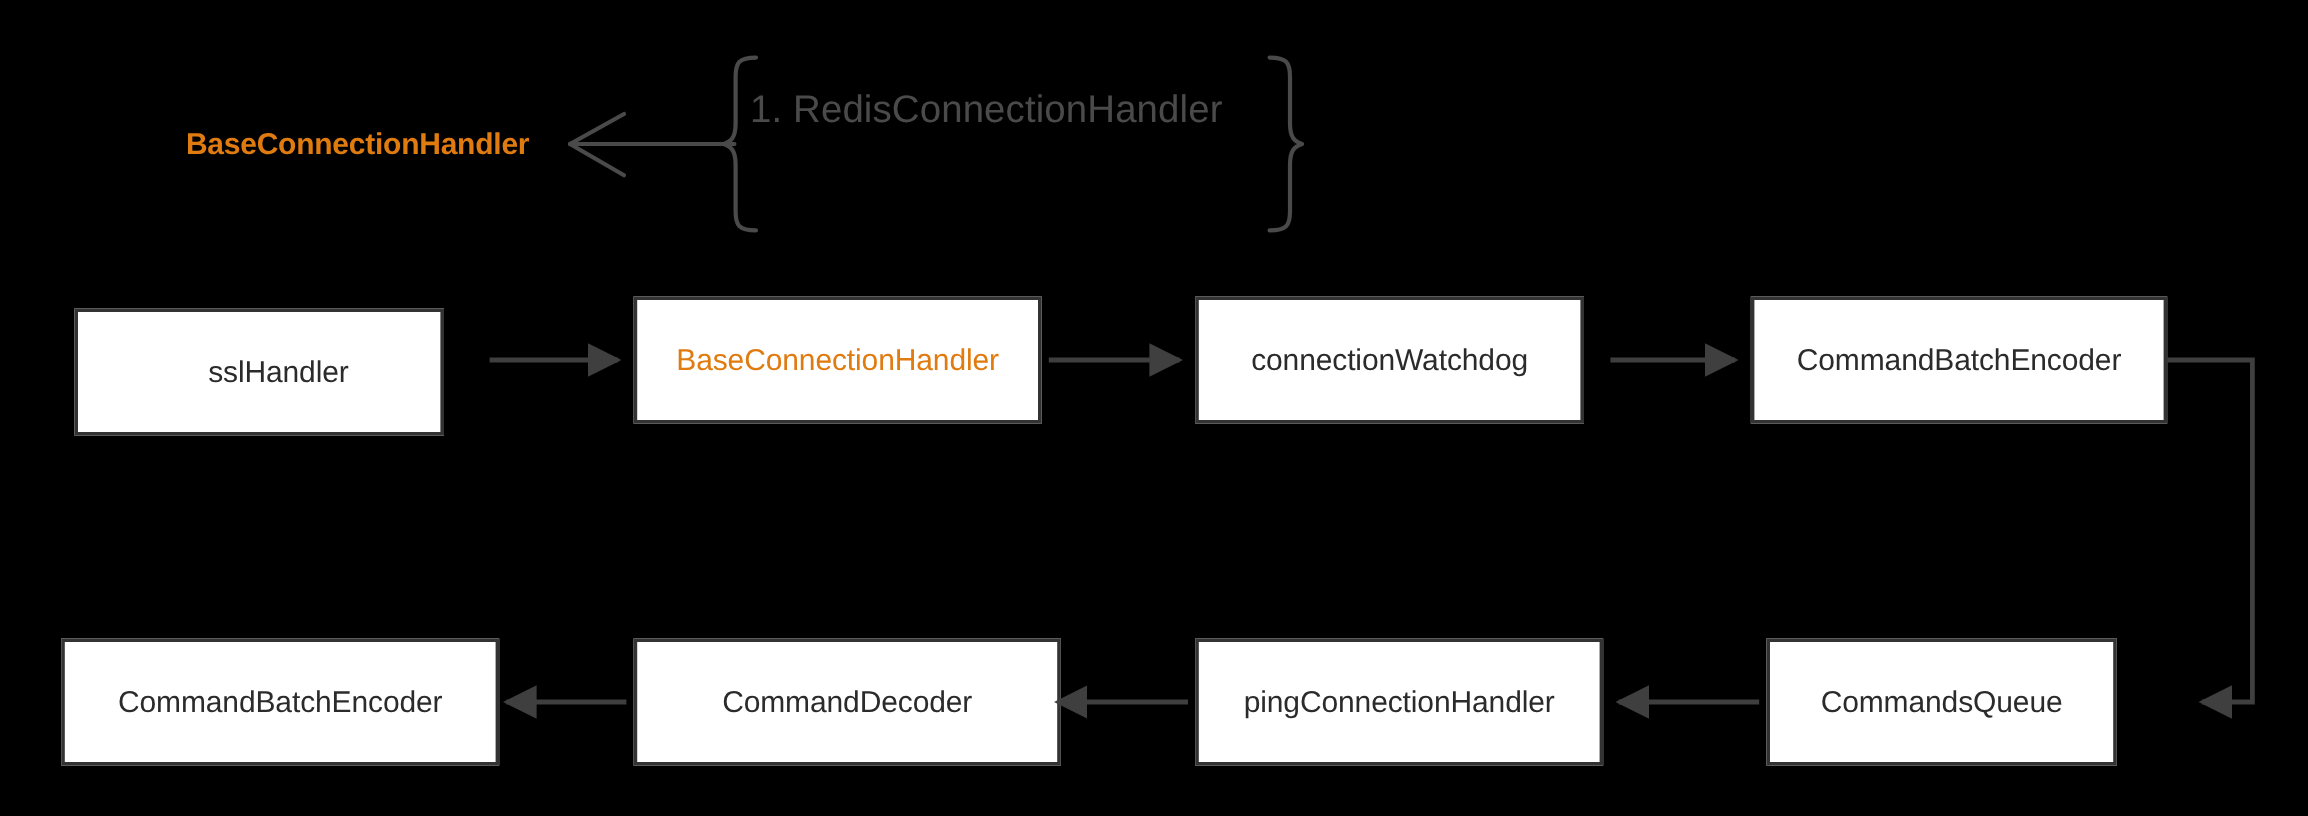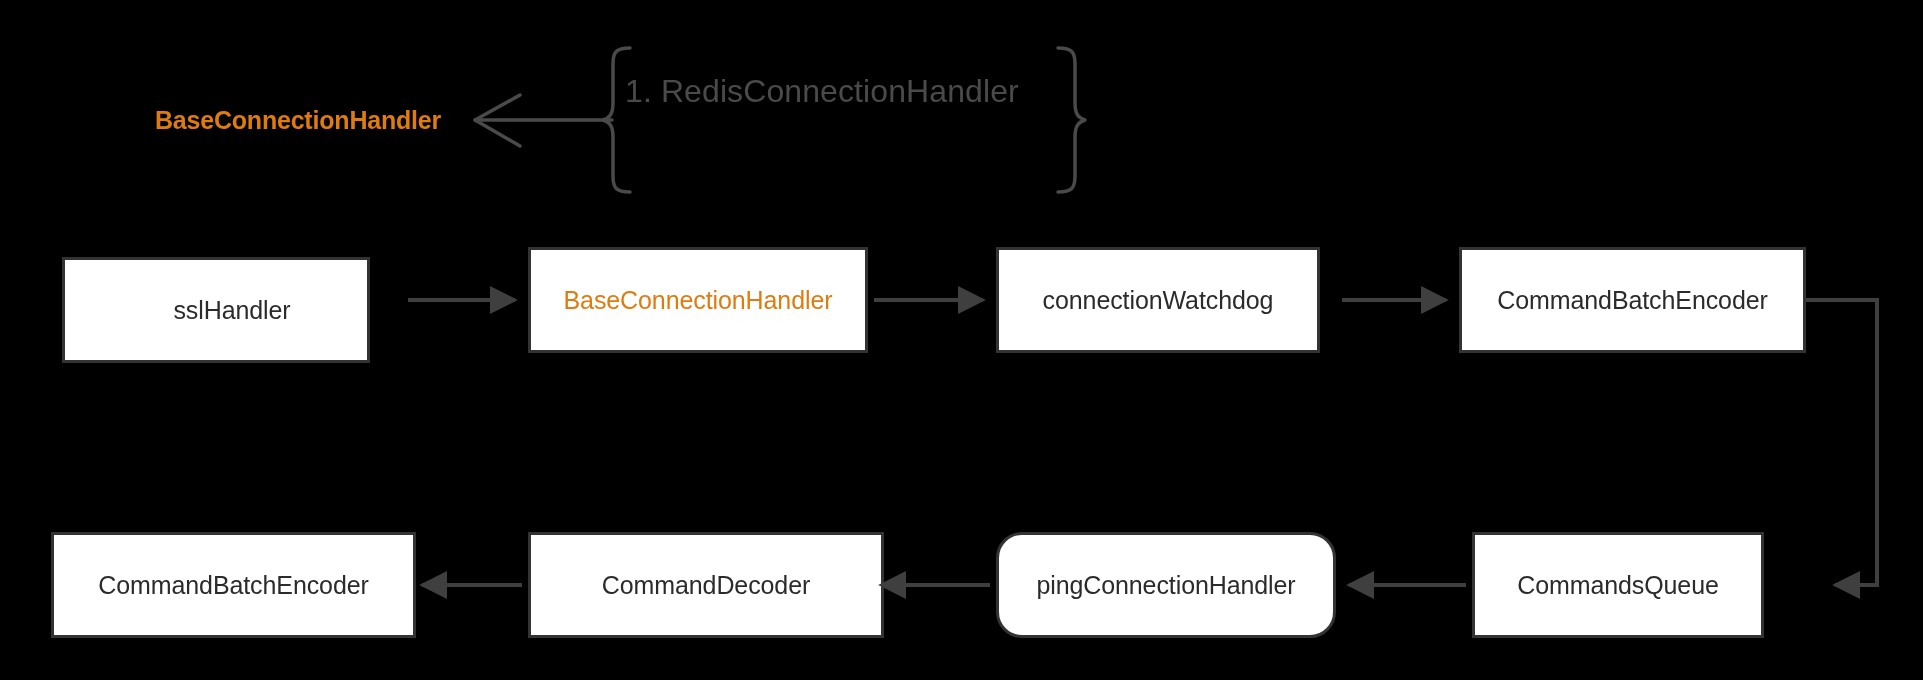--- a/index.html
+++ b/index.html
@@ -61,21 +61,21 @@
   .node-label.accent { color: #e07b10; }
 
   
   #box-sslhandler        { left: 62px;   top: 257px; width: 308px; padding-left: 32px; }
   #box-baseconnection    { left: 528px;  top: 247px; width: 340px; }
   #box-connectionwatchdog{ left: 996px;  top: 247px; width: 324px; }
   #box-commandbatch      { left: 1459px; top: 247px; width: 347px; }
   
   #box-commandpubsub     { left: 51px;   top: 532px; width: 365px; }
   #box-commanddecoder    { left: 528px;  top: 532px; width: 356px; }
-  #box-pingconnection    { left: 996px;  top: 532px; width: 340px; border-radius: 26px; }
+  #box-pingconnection    { left: 996px;  top: 532px; width: 340px; }
   #box-commandsqueue     { left: 1472px; top: 532px; width: 292px; }
 
   
   #edges {
     position: absolute;
     left: 0;
     top: 0;
     width: 1923px;
     height: 680px;
     pointer-events: none;

